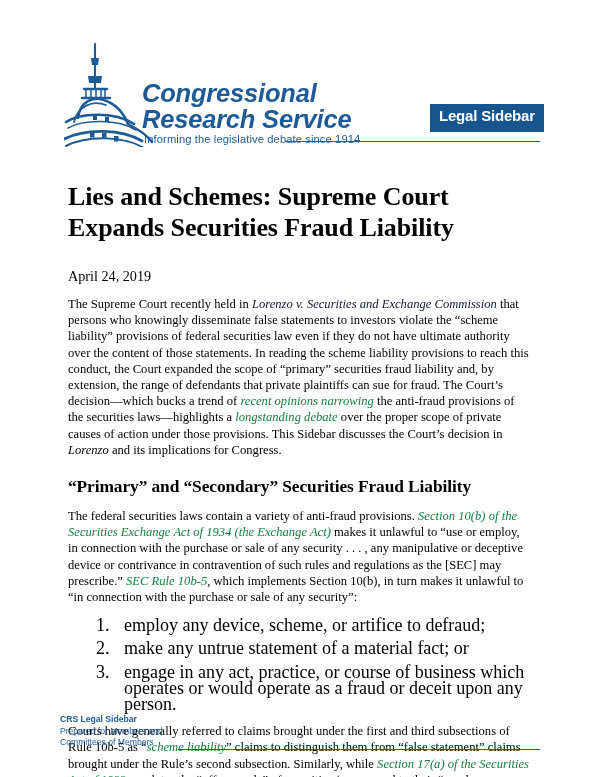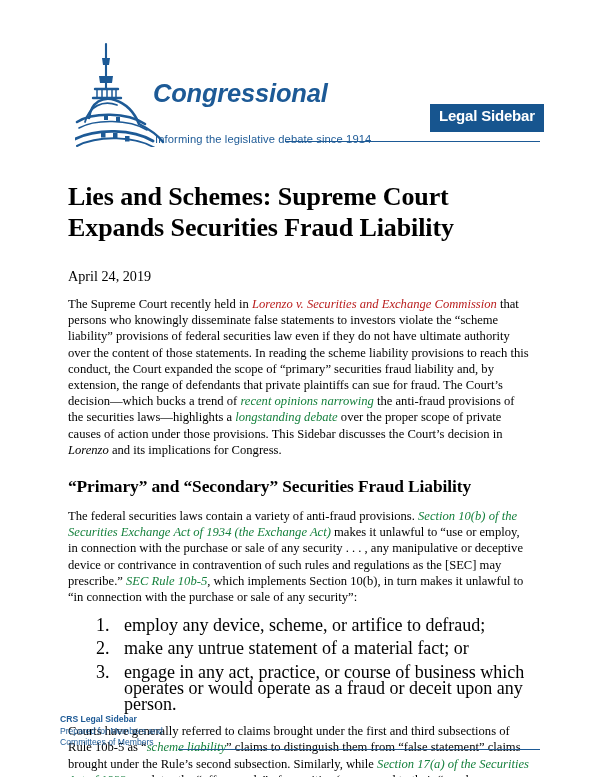--- a/index.html
+++ b/index.html
@@ -25,21 +25,21 @@
 
   
   .header {
     position: absolute;
     left: 0; top: 0;
     width: 600px;
     height: 160px;
   }
   .logo-block {
     position: absolute;
-    left: 75px;
+    left: 64px;
     top: 42px;
     width: 300px;
     height: 105px;
   }
   .dome-svg {
     position: absolute;
     left: 0;
     top: 0;
   }
   .logo-wordmark {
@@ -121,21 +121,21 @@
     font-size: 17.4px;
     line-height: 22px;
     letter-spacing: -0.1px;
   }
   a.lnk, .lnk {
     color: #15803d;
     text-decoration: none;
     font-style: italic;
   }
   .lnk-it {
-    color: #b91c1c;
+    color: #0f172a;
     font-style: italic;
     text-decoration: none;
   }
   .it { font-style: italic; }
 
   ol.rule-list {
     margin: 12px 0 0 0;
     padding-left: 46px;
     font-size: 18px;
     line-height: 16.2px;
@@ -230,20 +230,21 @@
             <rect x="38" y="91" width="4.5" height="5.5"></rect>
             <rect x="50" y="94" width="4.5" height="5.5"></rect>
           </g>
 
           <path d="M64 82 C72 86, 82 92, 88 100" stroke-width="2.4"></path>
         </g>
       </svg>
 
       <div class="logo-wordmark">
         <div>Congressional</div>
+        <div>Research Service</div>
       </div>
       <div class="logo-tagline">Informing the legislative debate since 1914</div>
     </div>
 
     <div class="tagline-rule"></div>
 
     <div class="badge">Legal Sidebar</div>
   </div>
 
   <div class="content">

